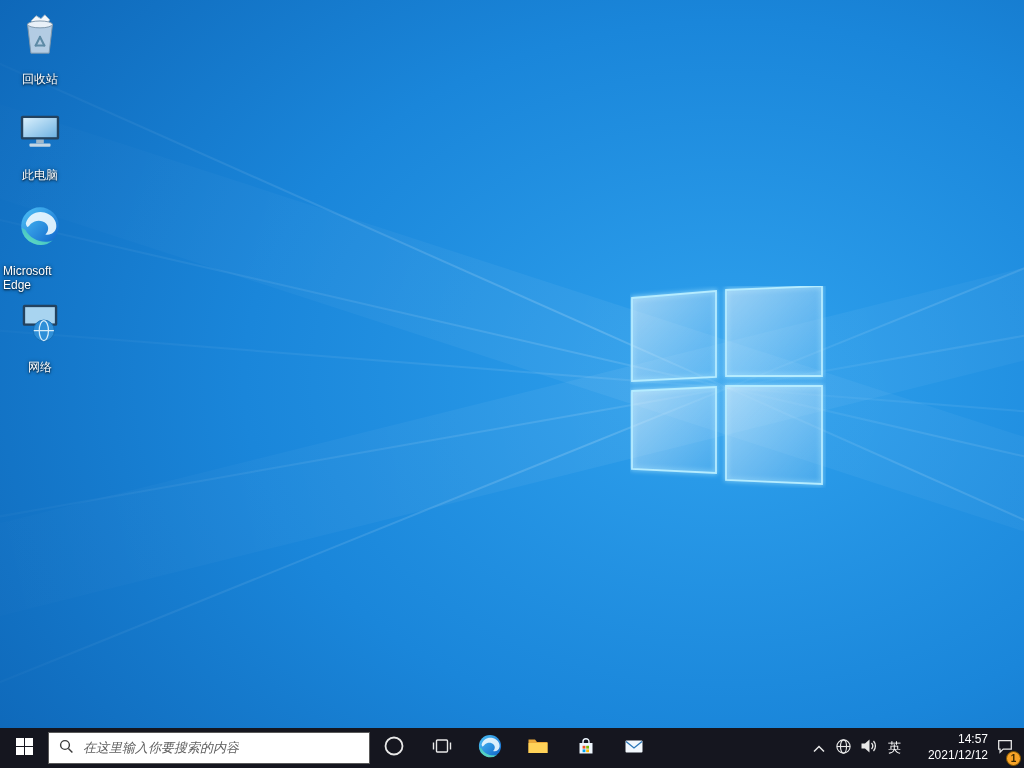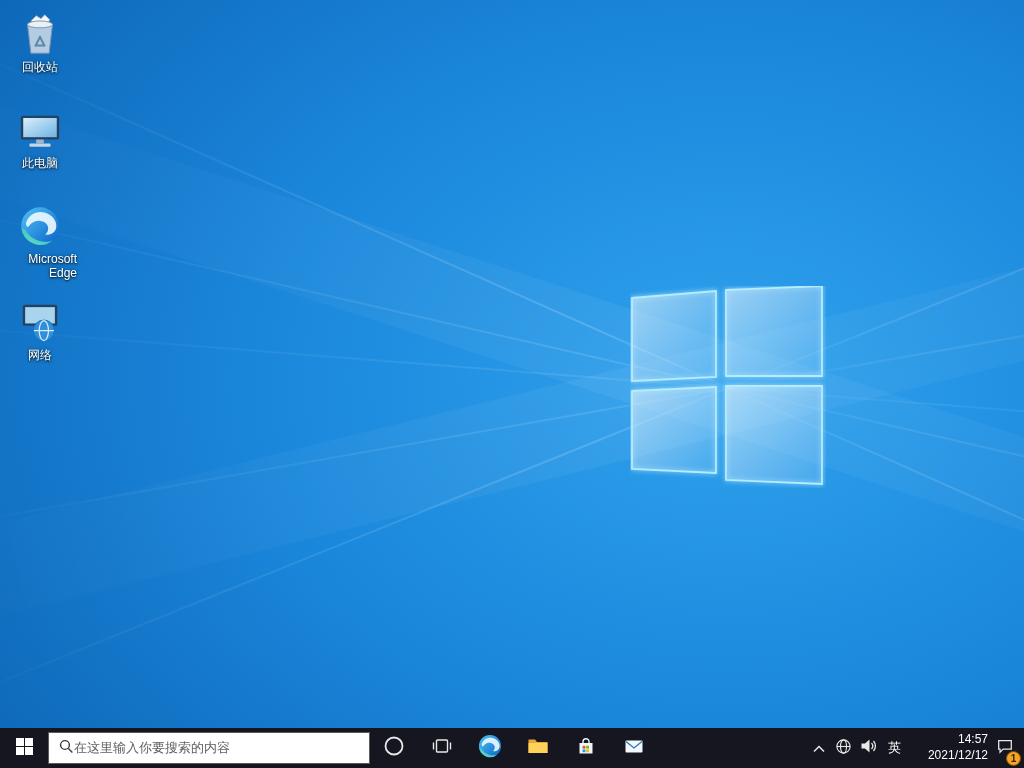--- a/index.html
+++ b/index.html
@@ -27,33 +27,33 @@
     transform-origin: 875px 45px; pointer-events: none;
     background: linear-gradient(90deg, rgba(255,255,255,0) 0%, rgba(255,255,255,0.06) 45%, rgba(255,255,255,0) 100%);
   }
   .win-logo { position: absolute; left: 630px; top: 286px; }
 
   
   .icons { position: absolute; left: 3px; top: 10px; width: 74px; }
   .dicon { width: 74px; height: 96px; display: flex; flex-direction: column; align-items: center; cursor: default; }
   .dicon .img { width: 48px; height: 48px; display: flex; align-items: center; justify-content: center; }
   .dicon .lbl {
-    margin-top: 2px; font-size: 12px; color: #fff; text-align: right; line-height: 1.2;
+    margin-top: 14px; font-size: 12px; color: #fff; text-align: left; line-height: 1.2;
     text-shadow: 0 1px 2px rgba(0,0,0,0.85), 0 0 4px rgba(0,0,0,0.45);
   }
 
   
   .taskbar {
     position: absolute; left: 0; bottom: 0; width: 1024px; height: 40px;
     background: #15161f; display: flex; align-items: center;
   }
   .tb-btn { width: 48px; height: 40px; display: flex; align-items: center; justify-content: center; flex: 0 0 auto; }
   .search {
     width: 322px; height: 32px; background: #fff; border: 1px solid #5a5a5a;
-    display: flex; align-items: center; padding: 0 10px; flex: 0 0 auto;
+    display: flex; align-items: center; padding: 0 10px; gap: 9px; flex: 0 0 auto; font-style: italic;
   }
   .search .ph { color: #5f5f5f; font-size: 13px; white-space: nowrap; overflow: hidden; }
 
   .tray { margin-left: auto; display: flex; align-items: center; height: 40px; padding-right: 2px; }
   .tb-sm { width: 25px; height: 40px; display: flex; align-items: center; justify-content: center; }
   .lang { width: 27px; height: 40px; display: flex; align-items: center; justify-content: center;
           font-size: 13px; color: #fff; }
   .clock { width: 80px; height: 40px; display: flex; flex-direction: column; align-items: flex-end;
            justify-content: center; color: #fff; font-size: 12px; line-height: 1.3; }
   .action { position: relative; width: 34px; height: 40px; display: flex; align-items: center; justify-content: center; }

